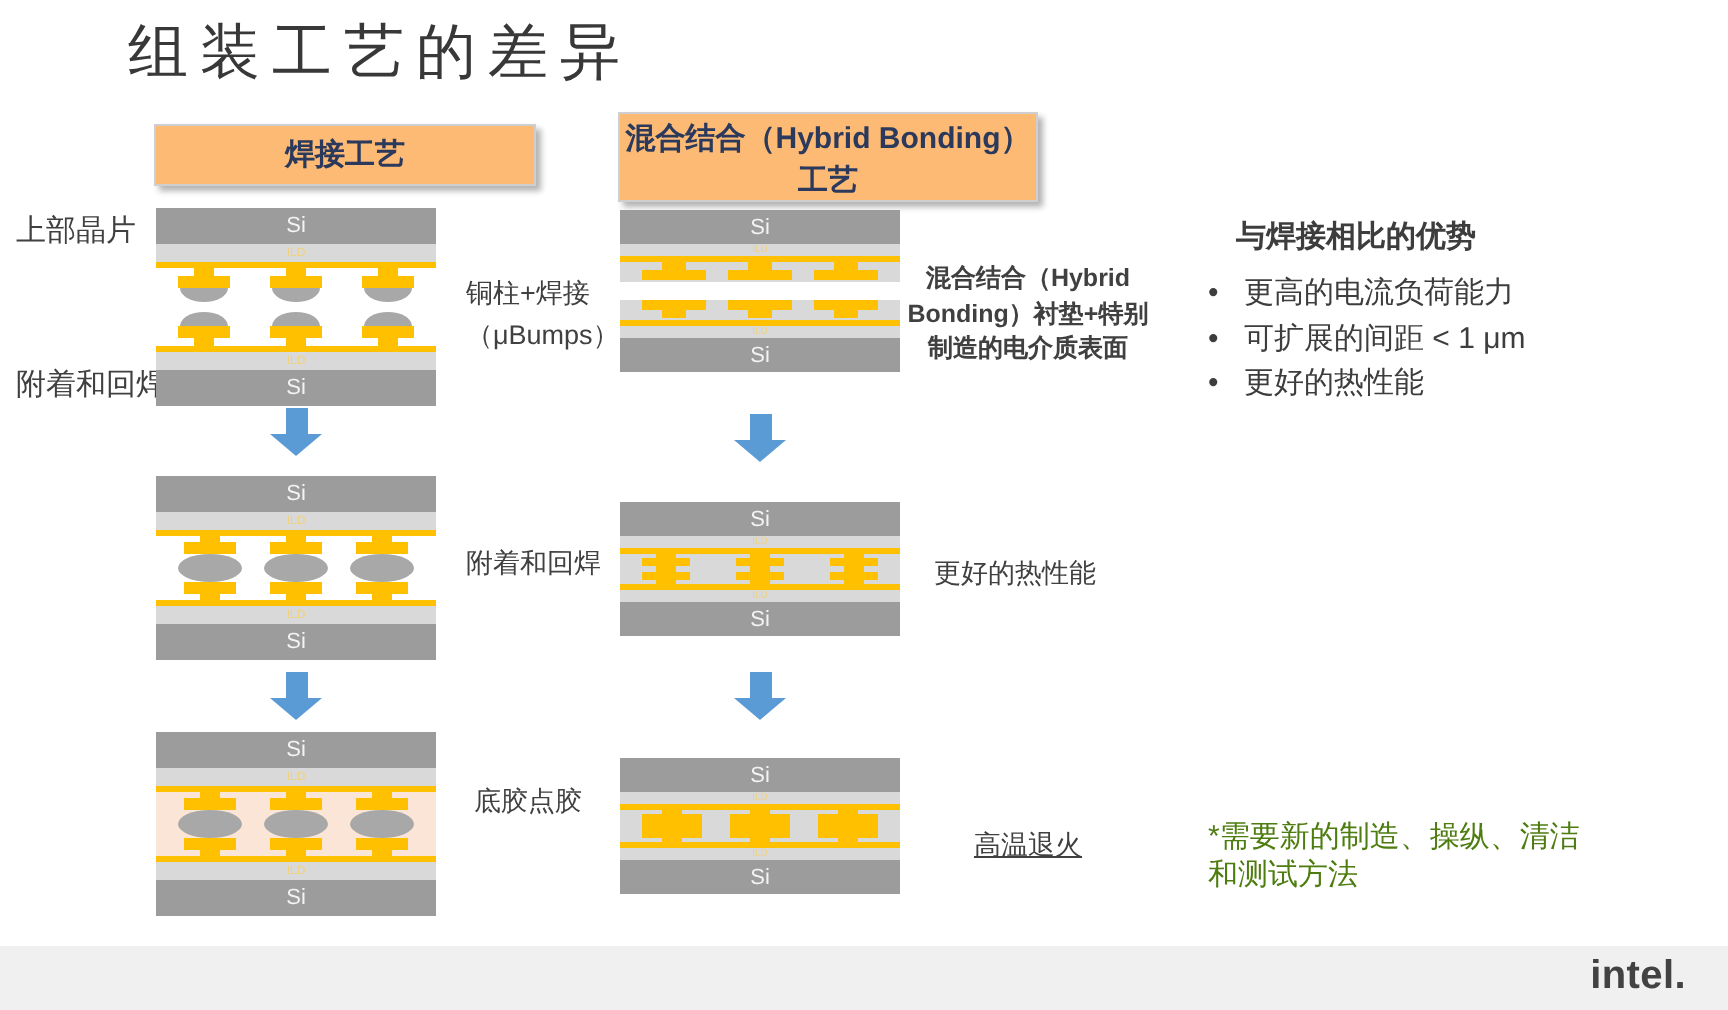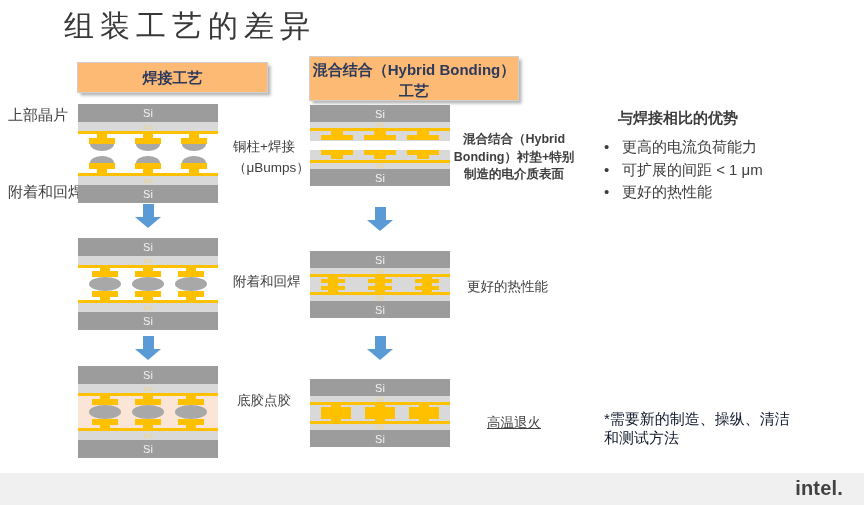--- a/index.html
+++ b/index.html
@@ -64,21 +64,21 @@
 
   
   .side-label { font-size:15px; color:#404040; }
   .step-label { font-size:13.5px; color:#404040; line-height:21px; }
   .step-label-c { font-size:12.5px; color:#404040; line-height:17.5px; text-align:center; width:132px; }
 
   .adv-head { font-size:15px; font-weight:700; color:#3d3d3d; margin-bottom:8px;margin-left:14px; }
   .adv-item { font-size:15px; color:#3d3d3d; line-height:22.5px; display:flex; }
   .adv-item .bullet { width:18px; }
 
-  .footnote { font-size:15px; color:#0f172a; line-height:19px; }
+  .footnote { font-size:15px; color:#4d7c0f; line-height:19px; }
 
   .footer { left:0; top:473px; width:864px; height:32px; background:#f0f0f0; }
   .logo { right:21px; top:477px; font-size:20px; font-weight:600; color:#424242; letter-spacing:0.2px; }
 </style>
 </head>
 <body>
 
 <div class="slide">
 
   <div class="abs title">组装工艺的差异</div>

